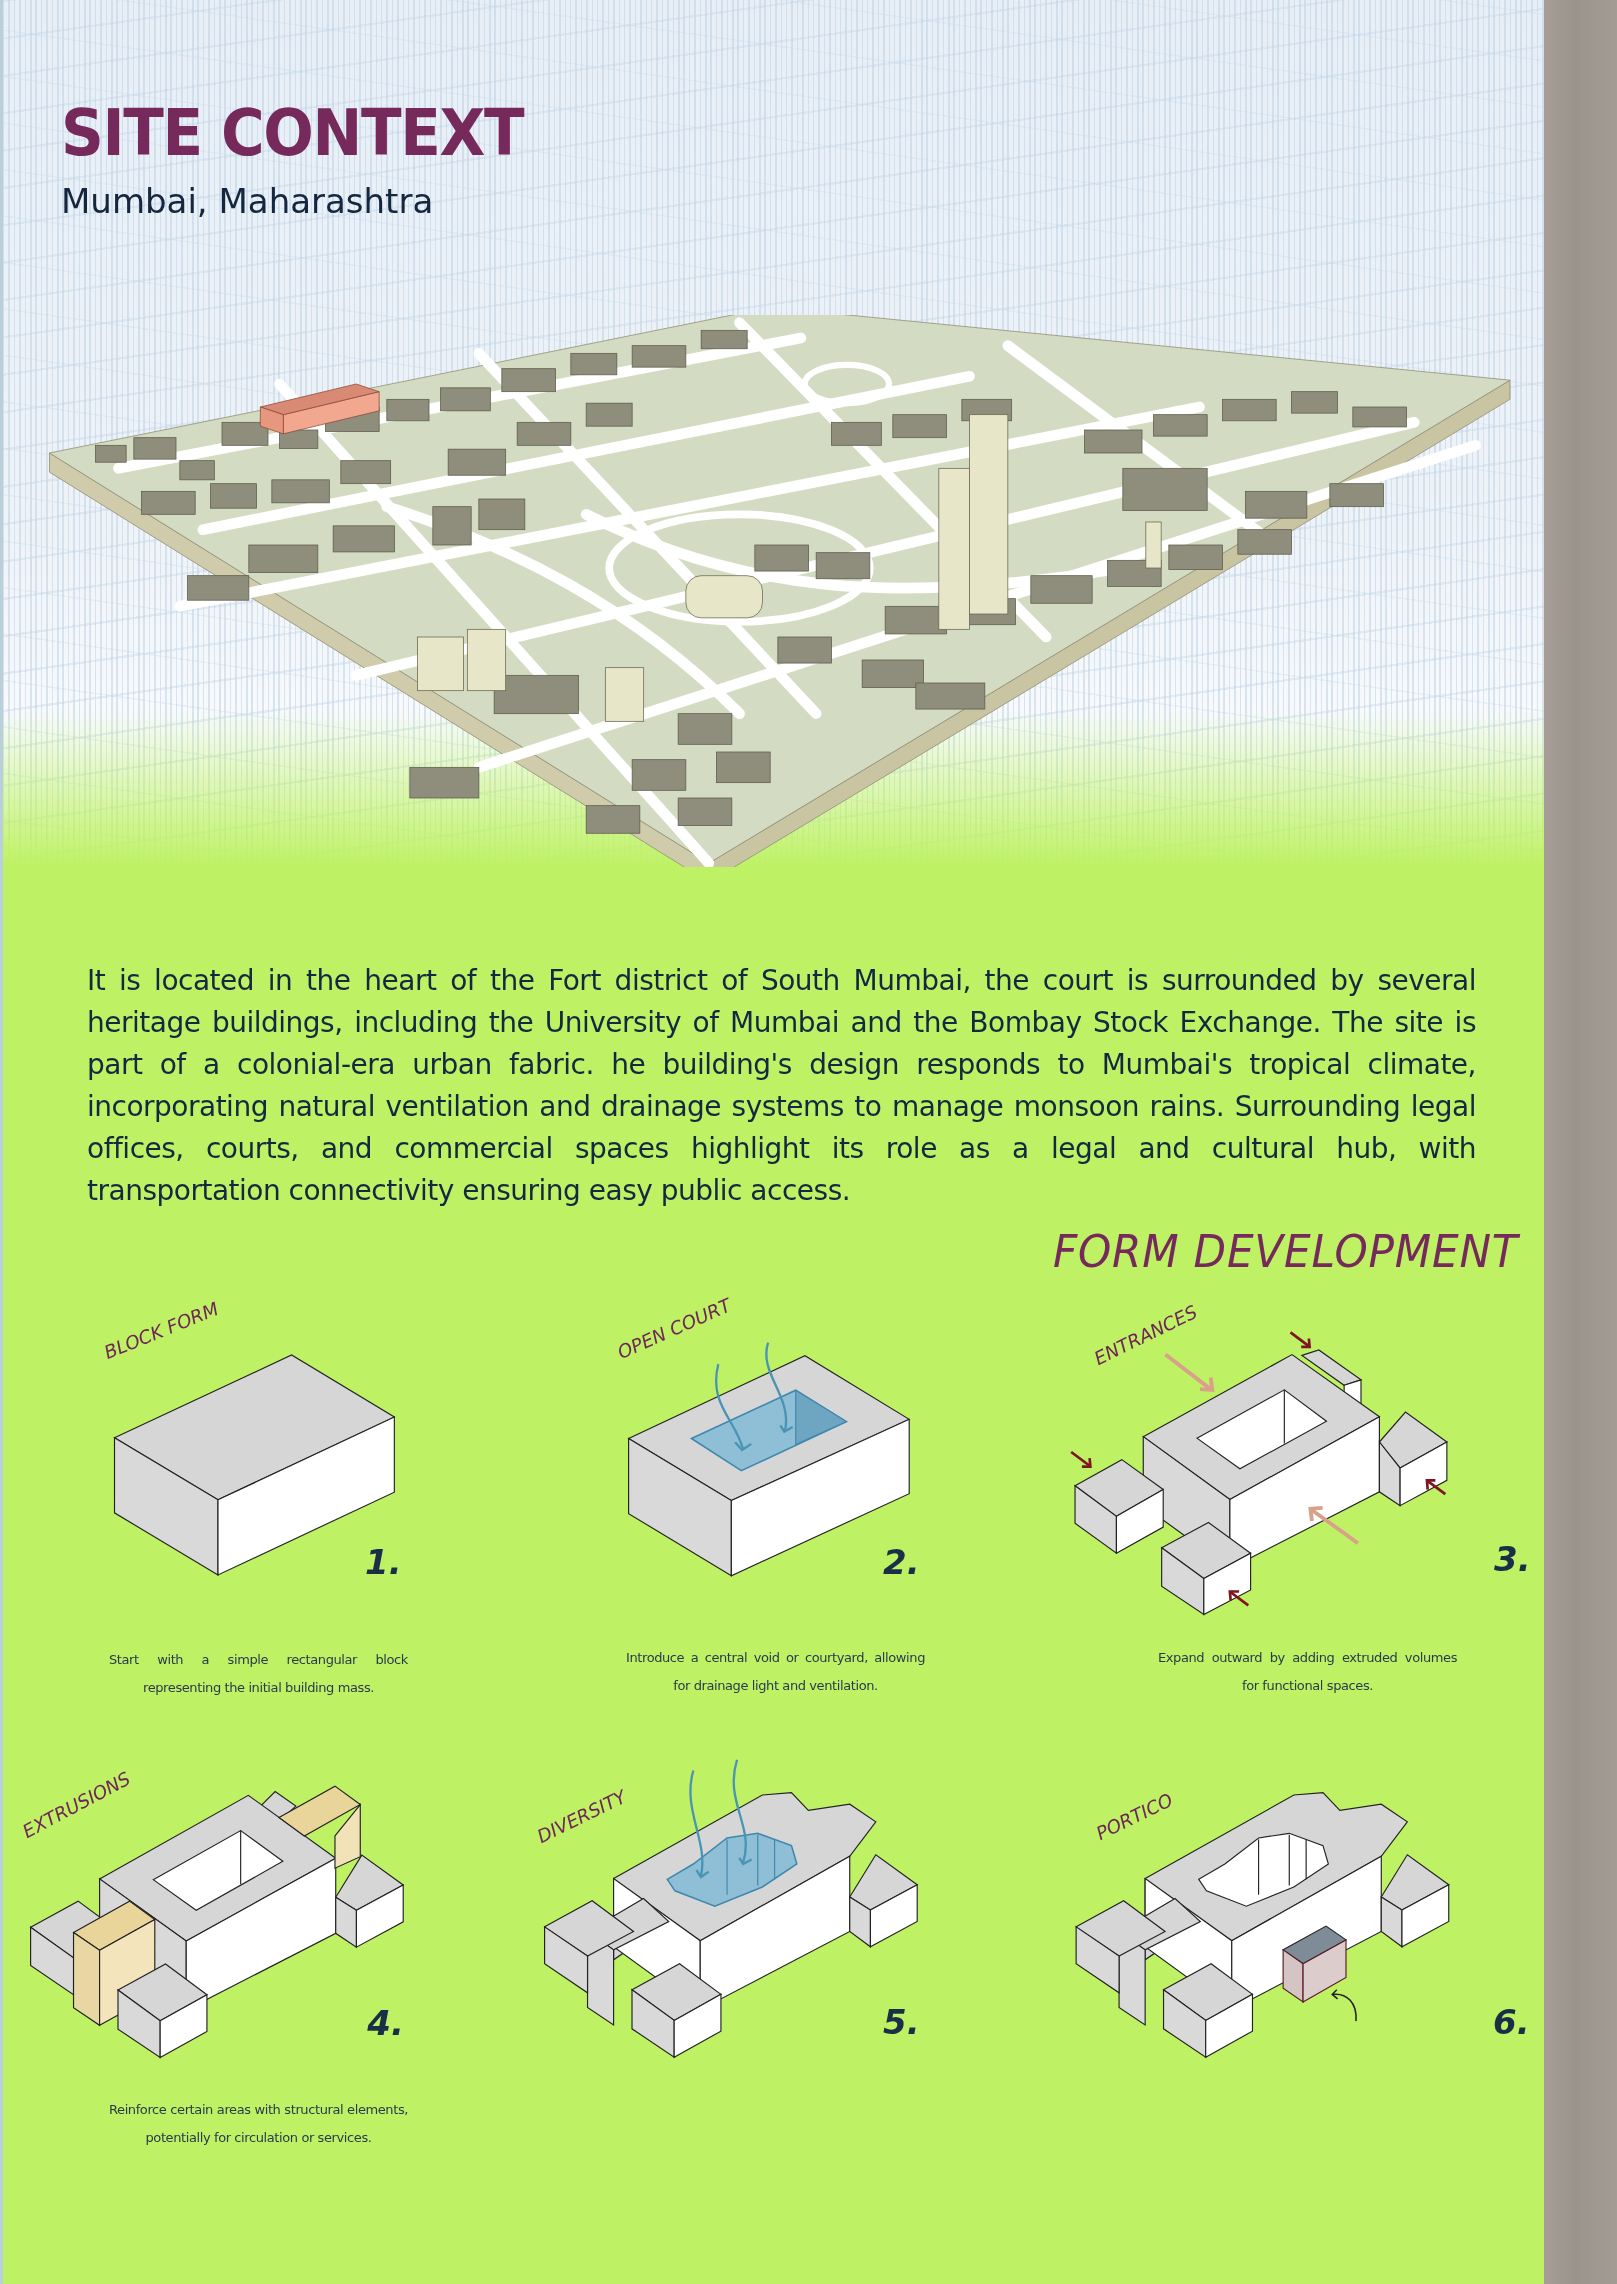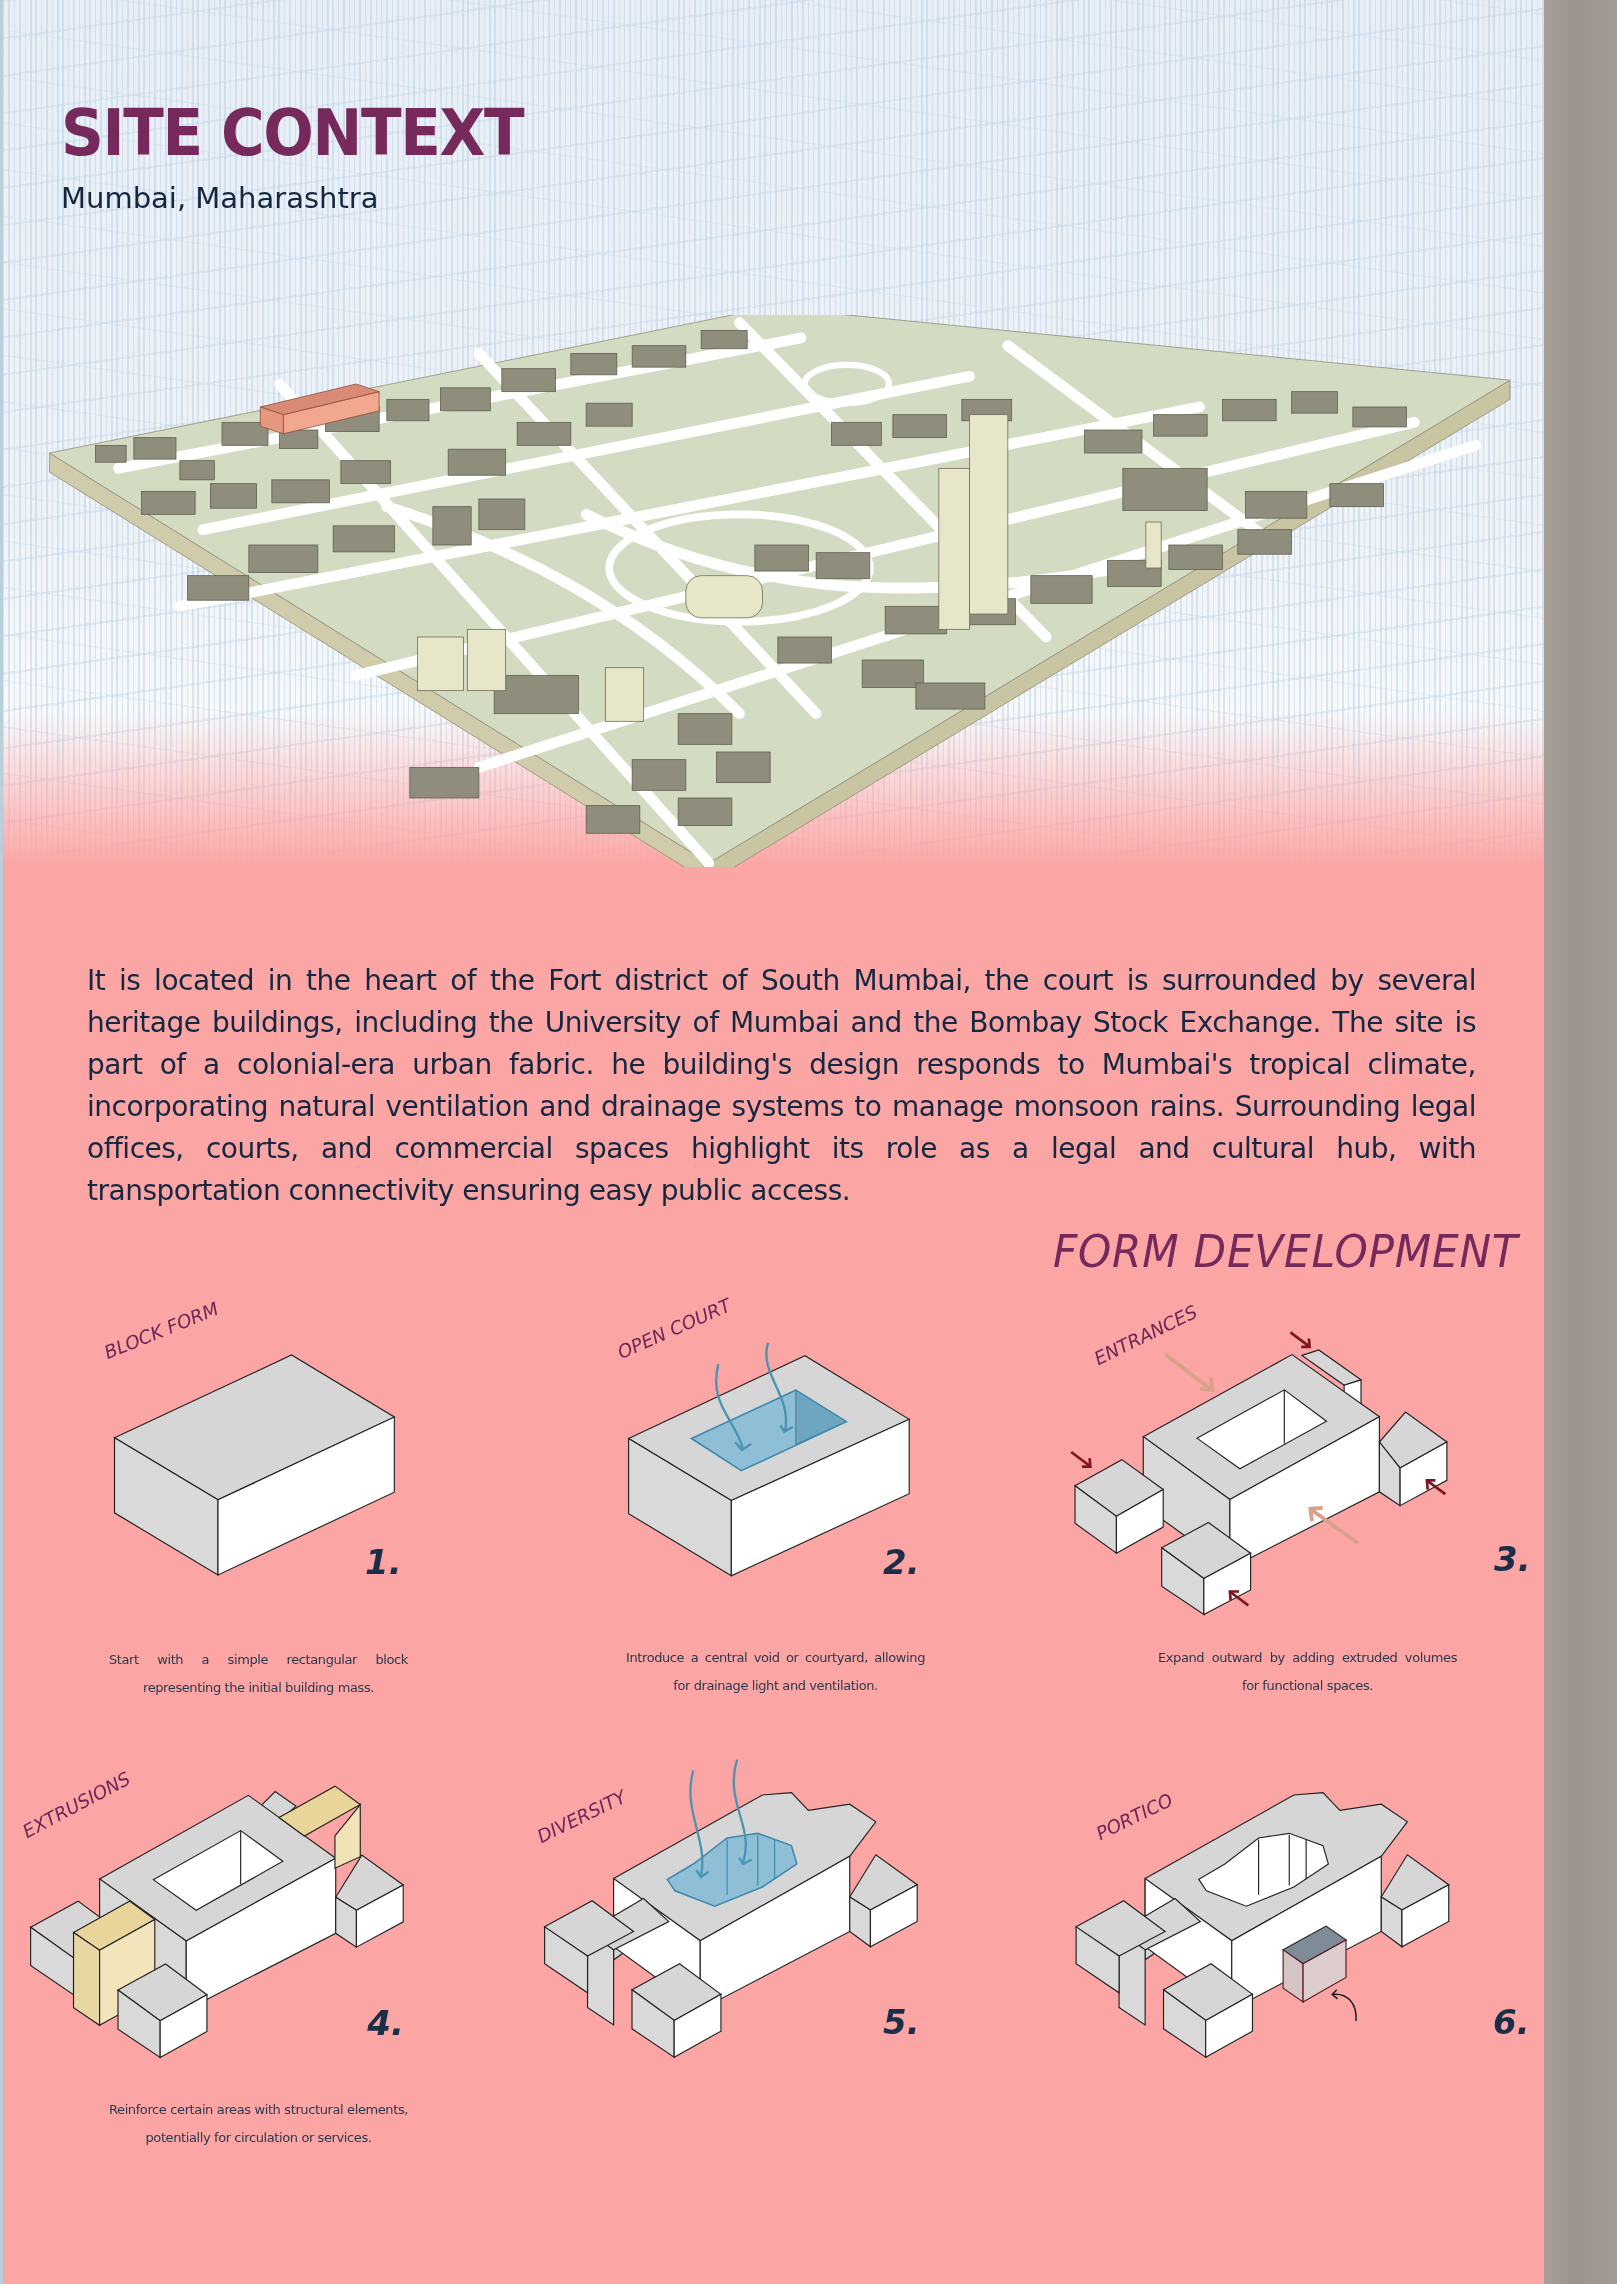--- a/index.html
+++ b/index.html
@@ -3,21 +3,21 @@
 <meta charset="utf-8">
 <style>
   html, body { margin:0; padding:0; }
   body {
     width:1617px; height:2284px; position:relative; overflow:hidden;
     background:#ffffff;
     font-family:"Liberation Sans", sans-serif;
   }
   .page {
     position:absolute; left:0; top:0; width:1544px; height:2284px;
-    background:#fca5a5;
+    background:#bef264;
     border-left:3.1px solid #b9d0da;
     box-sizing:border-box;
   }
   .texture {
     position:absolute; left:0; top:0; width:1544px; height:867px;
     background:
       repeating-linear-gradient(90deg, rgba(190,210,228,0.55) 0 1.5px, rgba(255,255,255,0) 1.5px 5.4px),
       repeating-linear-gradient(172deg, rgba(200,218,234,0.45) 0 2.3px, rgba(255,255,255,0) 2.3px 37px),
       repeating-linear-gradient(8deg, rgba(205,222,236,0.35) 0 1.5px, rgba(255,255,255,0) 1.5px 46px),
       linear-gradient(180deg, #e7eef6 0%, #eef3f8 60%, #ffffff 100%);
@@ -29,21 +29,21 @@
     background:linear-gradient(90deg,#a79f97 0%, #9b948c 40%, #a39c94 100%);
   }
   .title {
     position:absolute; left:58px; top:101px;
     font-family:"DejaVu Sans", sans-serif; font-weight:bold;
     font-size:64px; letter-spacing:-1.5px; color:#76295b; line-height:1;
     transform:scaleX(0.93); transform-origin:left top;
   }
   .subtitle {
     position:absolute; left:58px; top:181px;
-    font-family:"DejaVu Sans", sans-serif; font-size:29px; color:#14273f;
+    font-family:"DejaVu Sans", sans-serif; font-size:34px; color:#14273f;
   }
   .sitemap { position:absolute; left:46px; top:315px; width:1496px; height:552px; }
   .para {
     position:absolute; left:84px; top:932px; width:1389px;
     font-family:"DejaVu Sans", sans-serif; font-size:28px; line-height:42px;
     color:#142841; text-align:justify; letter-spacing:-0.5px;
   }
   .section-title {
     position:absolute; left:1050px; top:1226px;
     font-family:"DejaVu Sans", sans-serif; font-style:italic;

